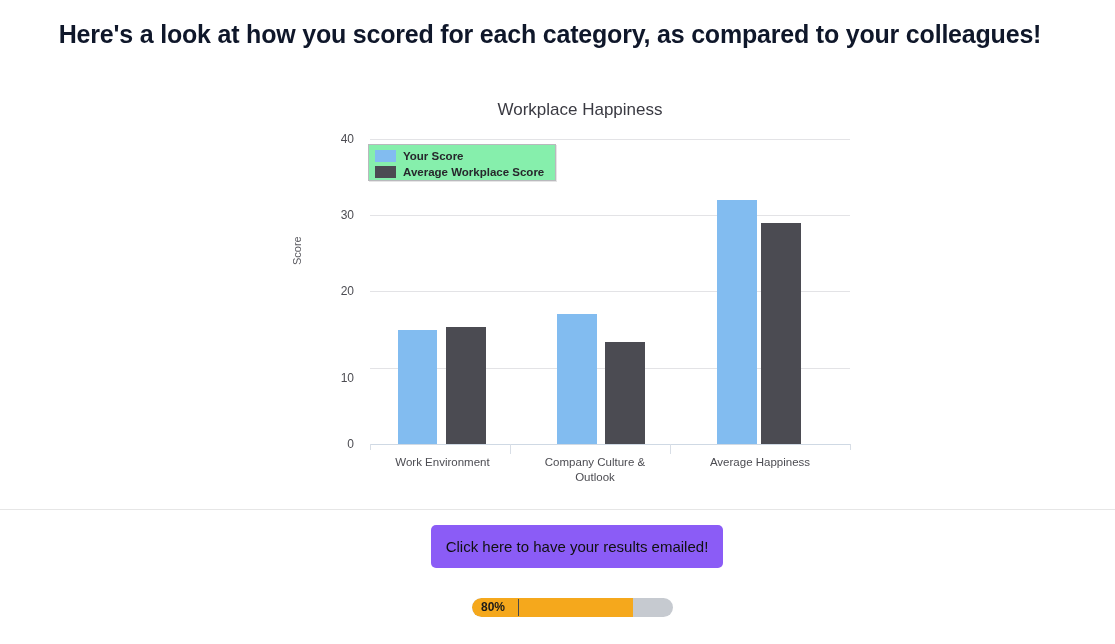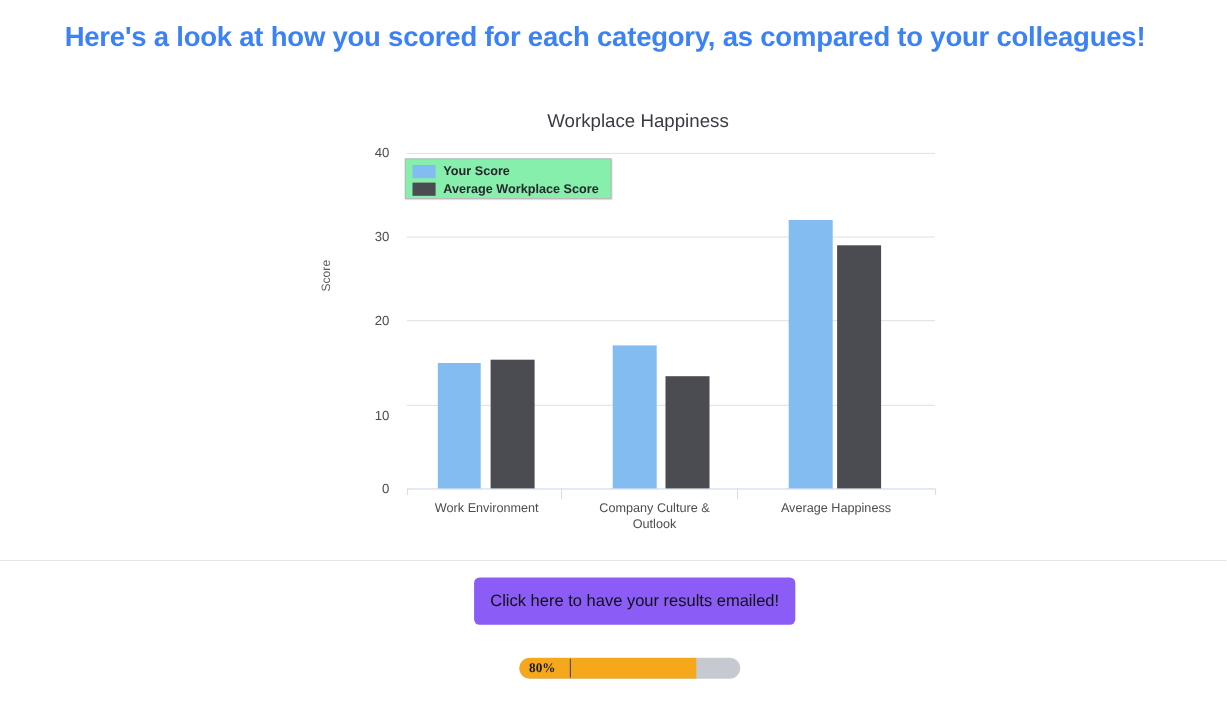--- a/index.html
+++ b/index.html
@@ -17,21 +17,21 @@
 
   
   #headline {
     position: absolute;
     left: 0;
     top: 20px;
     width: 1100px;
     text-align: center;
     font-size: 25px;
     font-weight: bold;
-    color: #3b82f6;
+    color: #0f172a;
     letter-spacing: -0.2px;
     white-space: nowrap;
   }
 
   
   #chart-area {
     position: absolute;
     left: 300px;
     top: 90px;
     width: 560px;
@@ -187,21 +187,20 @@
   #progress-label {
     position: absolute;
     left: 9px;
     top: 0;
     height: 19px;
     line-height: 19px;
     font-size: 12px;
     font-weight: bold;
     color: #1a1a1a;
     z-index: 3;
-    font-family: Liberation Serif, serif;
   }
   #progress-divider {
     position: absolute;
     left: 46px;
     top: 1px;
     width: 1px;
     height: 17px;
     background: #4a4a4a;
     z-index: 3;
   }

